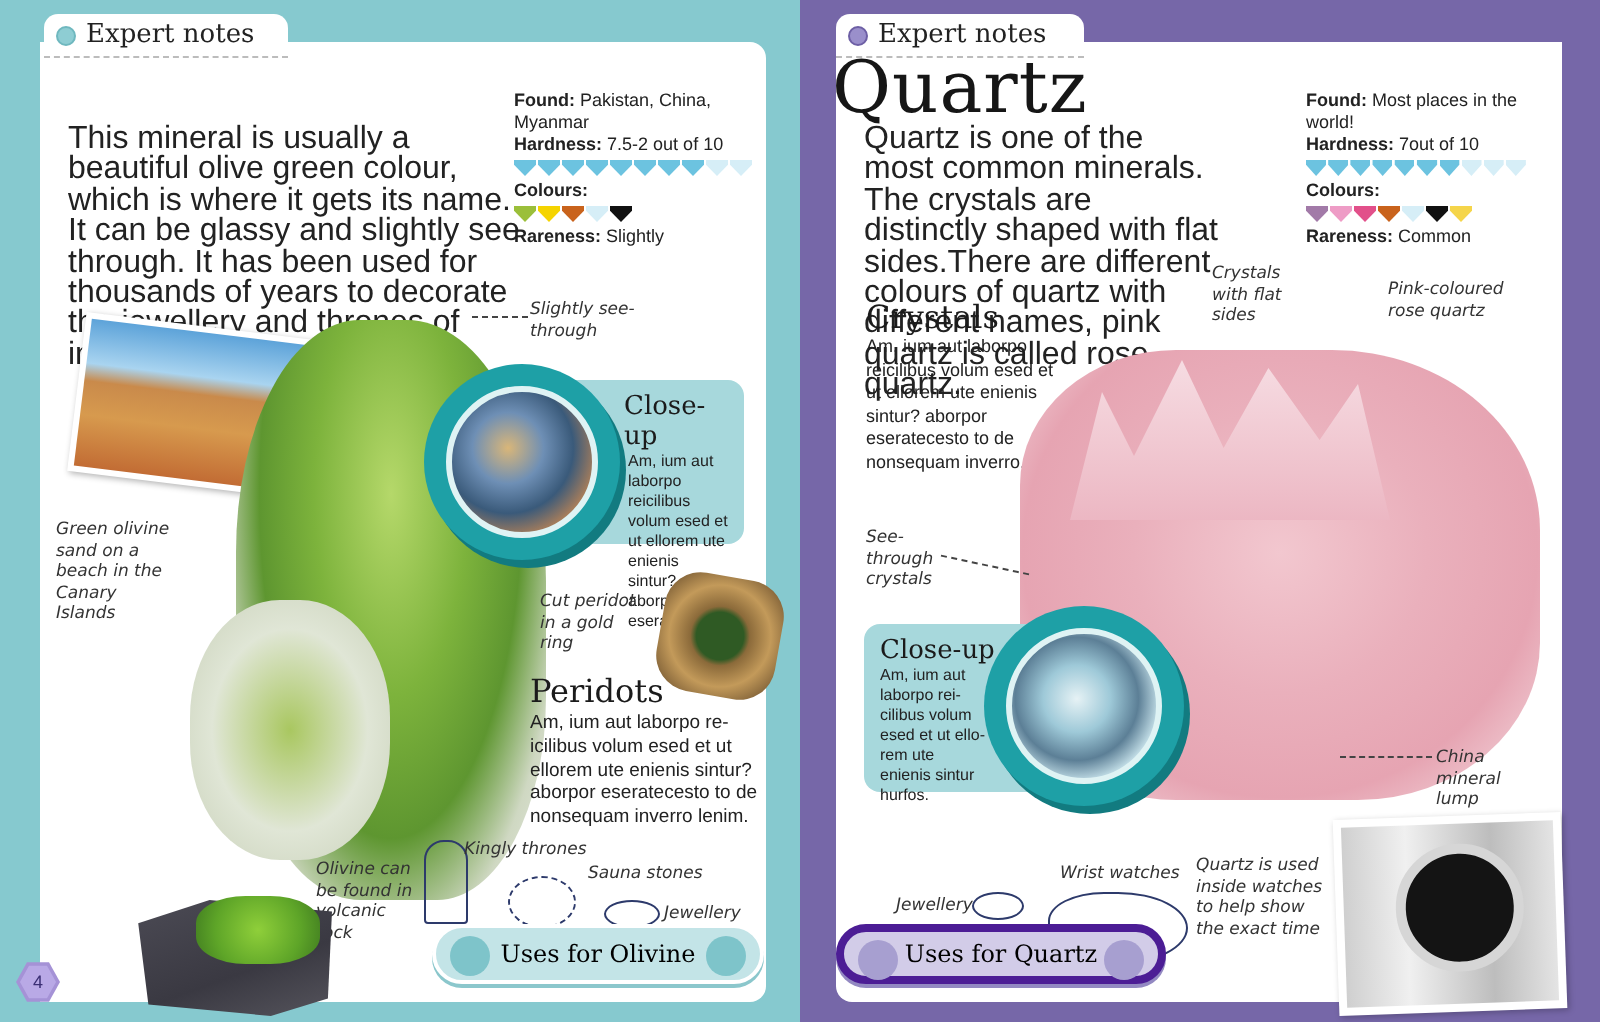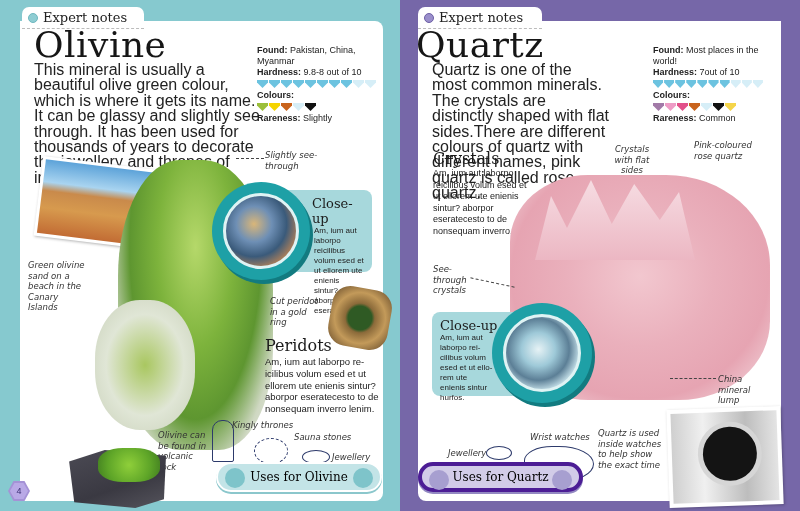--- a/index.html
+++ b/index.html
@@ -64,26 +64,25 @@
 
 <div class="spread">
 
   <div class="page left">
     <div class="card"></div>
     <div class="tab">
       <span class="tab-dot"></span>
       <span class="tab-label">Expert notes</span>
     </div>
 
-    <div class="title" style="left:34px; top:24px;">Olivine</div>
     <div class="intro" style="left:34px; top:62px; width:228px;">This mineral is usually a beautiful olive green colour, which is where it gets its name. It can be glassy and slightly see through. It has been used for thousands of years to decorate the jewellery and thrones of important kings and queens.</div>
 
     <div class="facts" style="left:257px; top:45px; width:120px;">
       <div><b>Found:</b> <span>Pakistan, China, Myanmar</span></div>
-      <div><b>Hardness:</b> <span>9.8-8 out of 10</span></div>
+      <div><b>Hardness:</b> <span>7.5-2 out of 10</span></div>
       <div class="gem-row" id="l-hard">
           <span class="gem filled"></span>
           <span class="gem filled"></span>
           <span class="gem filled"></span>
           <span class="gem filled"></span>
           <span class="gem filled"></span>
           <span class="gem filled"></span>
           <span class="gem filled"></span>
           <span class="gem filled"></span>
           <span class="gem empty"></span>
@@ -186,21 +185,21 @@
         </div>
       <div><b>Rareness:</b> <span>Common</span></div>
     </div>
 
     <div class="section-title" style="left:33px; top:149px;">Crystals</div>
     <div class="section-text" style="left:33px; top:168px; width:102px; font-size:9px; line-height:11.5px;">Am, ium aut laborpo reicilibus volum esed et ut ellorem ute enienis sintur? aborpor eseratecesto to de nonsequam inverro.</div>
 
     <div class="photo" style="left:110px; top:175px; width:260px; height:225px; border-radius:30% 40% 35% 30%; background:radial-gradient(ellipse at 50% 45%, #f2c7cf 0%, #eab0bc 40%, #e6a4b2 70%, #f6e2e6 100%);"></div>
     <div class="photo" style="left:135px; top:180px; width:160px; height:80px; background:linear-gradient(180deg,#f6dce2,#ecb7c3); clip-path:polygon(0 100%, 10% 20%, 20% 60%, 35% 0, 48% 55%, 62% 5%, 78% 50%, 90% 15%, 100% 100%);"></div>
 
-    <div class="note" style="left:206px; top:144px; width:52px;text-align:center;">Crystals with flat sides</div>
+    <div class="note" style="left:206px; top:132px; width:52px;">Crystals with flat sides</div>
     <div class="note" style="left:294px; top:140px; width:58px;">Pink-coloured rose quartz</div>
     <div class="note" style="left:33px; top:264px; width:50px;">See-through crystals</div>
     <div class="dash" style="left:70px; top:282px; width:45px; transform:rotate(12deg);"></div>
 
     <div class="closeup-box" style="left:32px; top:312px; width:98px; height:84px;">
       <div class="closeup-title">Close-up</div>
       <div class="closeup-text" style="width:54px;">Am, ium aut laborpo rei-cilibus volum esed et ut ello-rem ute enienis sintur hurfos.</div>
     </div>
     <div class="lens" style="left:92px; top:303px; width:100px; height:100px;">
       <div class="lens-inner" style="left:11px; top:11px; width:78px; height:78px;"></div>

